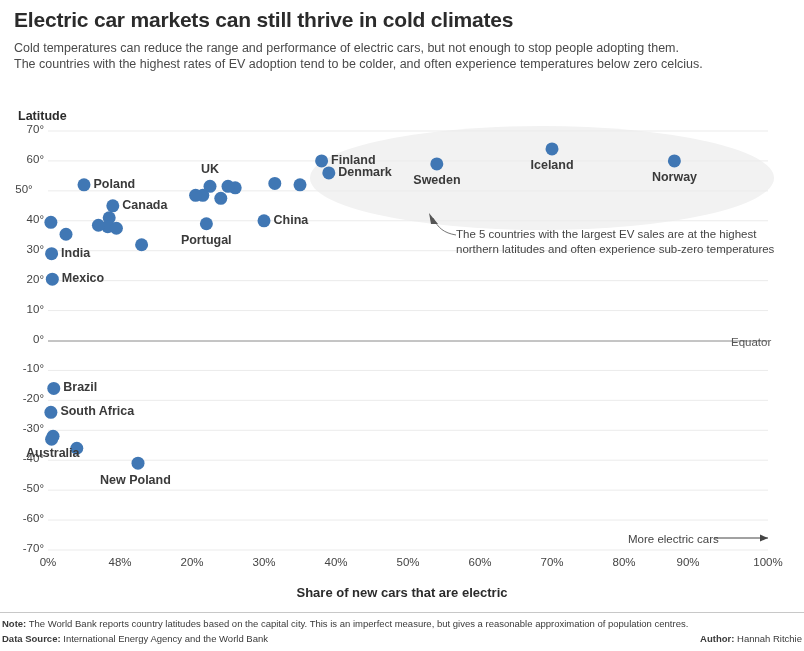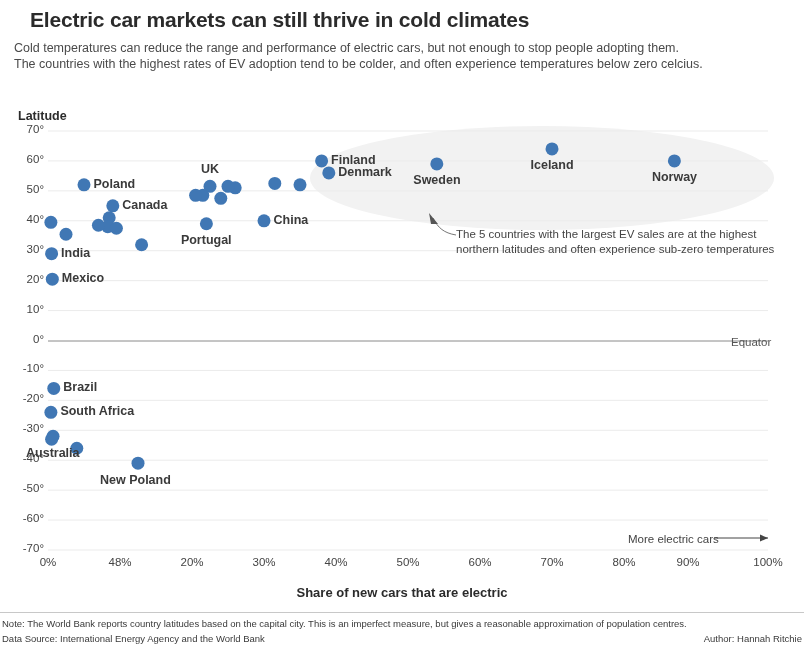--- a/index.html
+++ b/index.html
@@ -11,21 +11,20 @@
     overflow:hidden;
     position:relative;
   }
   .page{position:relative;width:804px;height:651px;}
 
   
   .title{
     position:absolute;left:14px;top:8px;
     font-size:21px;font-weight:bold;color:#2b2b2b;
     letter-spacing:-0.2px;
-    margin-left:16px;
   }
   .subtitle{
     position:absolute;left:14px;top:40px;width:780px;
     font-size:12.5px;line-height:16px;color:#4a4a4a;
   }
   .subtitle div{white-space:nowrap;}
 
   
   .plot{position:absolute;left:0;top:0;width:768px;height:600px;}
   .plot-svg{position:absolute;left:0;top:0;}
@@ -79,21 +78,21 @@
     font-size:9.5px;color:#3a3a3a;white-space:nowrap;
   }
   .source{
     position:absolute;left:2px;top:20px;
     font-size:9.5px;color:#3a3a3a;white-space:nowrap;
   }
   .author{
     position:absolute;right:2px;top:20px;
     font-size:9.5px;color:#3a3a3a;white-space:nowrap;
   }
-  .b{font-weight:normal;}
+  .b{font-weight:bold;}
 </style>
 </head>
 <body>
 
 <div class="page">
 
   <div class="title">Electric car markets can still thrive in cold climates</div>
   <div class="subtitle">
     <div>Cold temperatures can reduce the range and performance of electric cars, but not enough to stop people adopting them.</div>
     <div>The countries with the highest rates of EV adoption tend to be colder, and often experience temperatures below zero celcius.</div>
@@ -158,21 +157,21 @@
           <circle cx="76.8" cy="448.24285714285713" r="6.5" fill="#4077b4"></circle>
         </g>
     </svg>
 
     <div class="ylabel-title">Latitude</div>
     <div class="xlabel-title">Share of new cars that are electric</div>
 
     <div id="yticks">
         <div class="ytick" style="left: 4px; top: 123px;">70°</div>
         <div class="ytick" style="left: 4px; top: 152.929px; text-align: right;">60°</div>
-        <div class="ytick" style="left: 4px; top: 182.857px;">50°</div>
+        <div class="ytick" style="left: 4px; top: 182.857px; text-align: center;">50°</div>
         <div class="ytick" style="left: 4px; top: 212.786px;">40°</div>
         <div class="ytick" style="left: 4px; top: 242.714px;">30°</div>
         <div class="ytick" style="left: 4px; top: 272.643px;">20°</div>
         <div class="ytick" style="left: 4px; top: 302.571px;">10°</div>
         <div class="ytick" style="left: 4px; top: 332.5px;">0°</div>
         <div class="ytick" style="left: 4px; top: 362.429px;">-10°</div>
         <div class="ytick" style="left: 4px; top: 392.357px;">-20°</div>
         <div class="ytick" style="left: 4px; top: 422.286px;">-30°</div>
         <div class="ytick" style="left: 4px; top: 452.214px;">-40°</div>
         <div class="ytick" style="left: 4px; top: 482.143px;">-50°</div>

